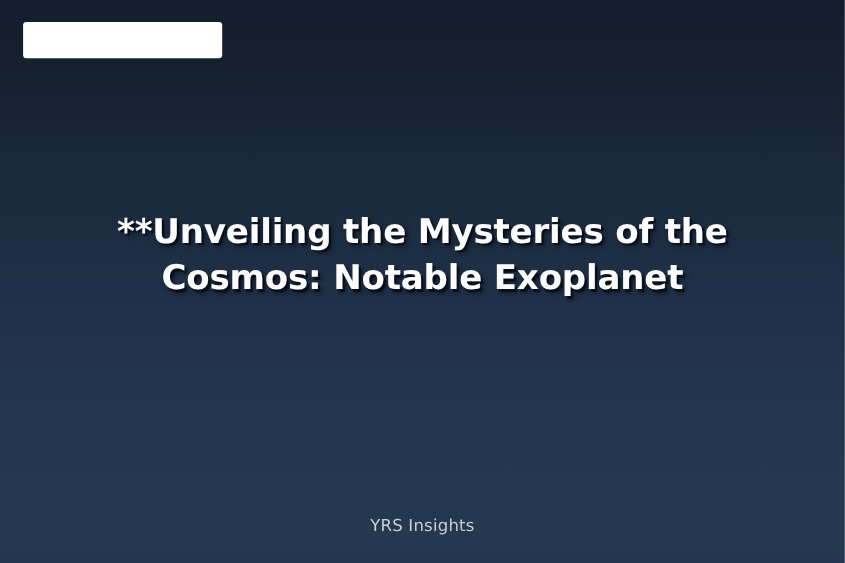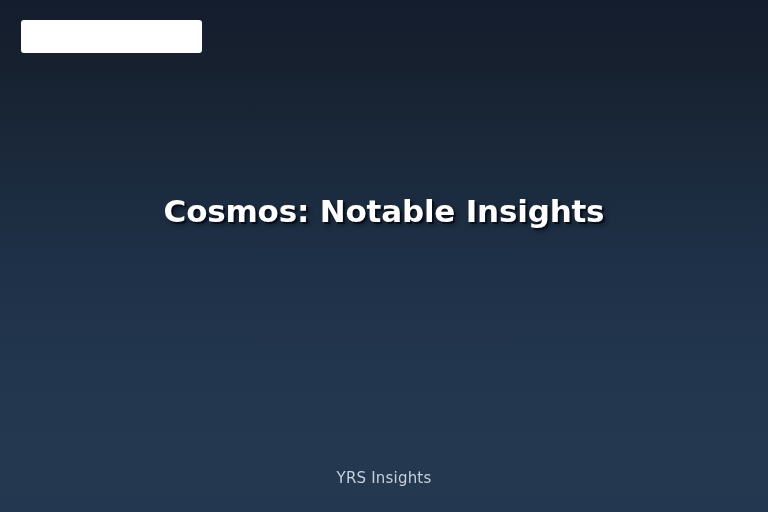--- a/index.html
+++ b/index.html
@@ -87,20 +87,21 @@
   }
 </style>
 </head>
 <body>
 
 <div id="slide">
 
   <div id="logo-placeholder"></div>
 
   <div id="title-block">
-    <span class="title-line">Cosmos: Notable Insights</span>
+    <span class="title-line">**Unveiling the Mysteries of the</span>
+    <span class="title-line">Cosmos: Notable Exoplanet</span>
   </div>
 
   <div id="footer">
     <span id="footer-text">YRS Insights</span>
   </div>
 
 </div>
 
 </body></html>

